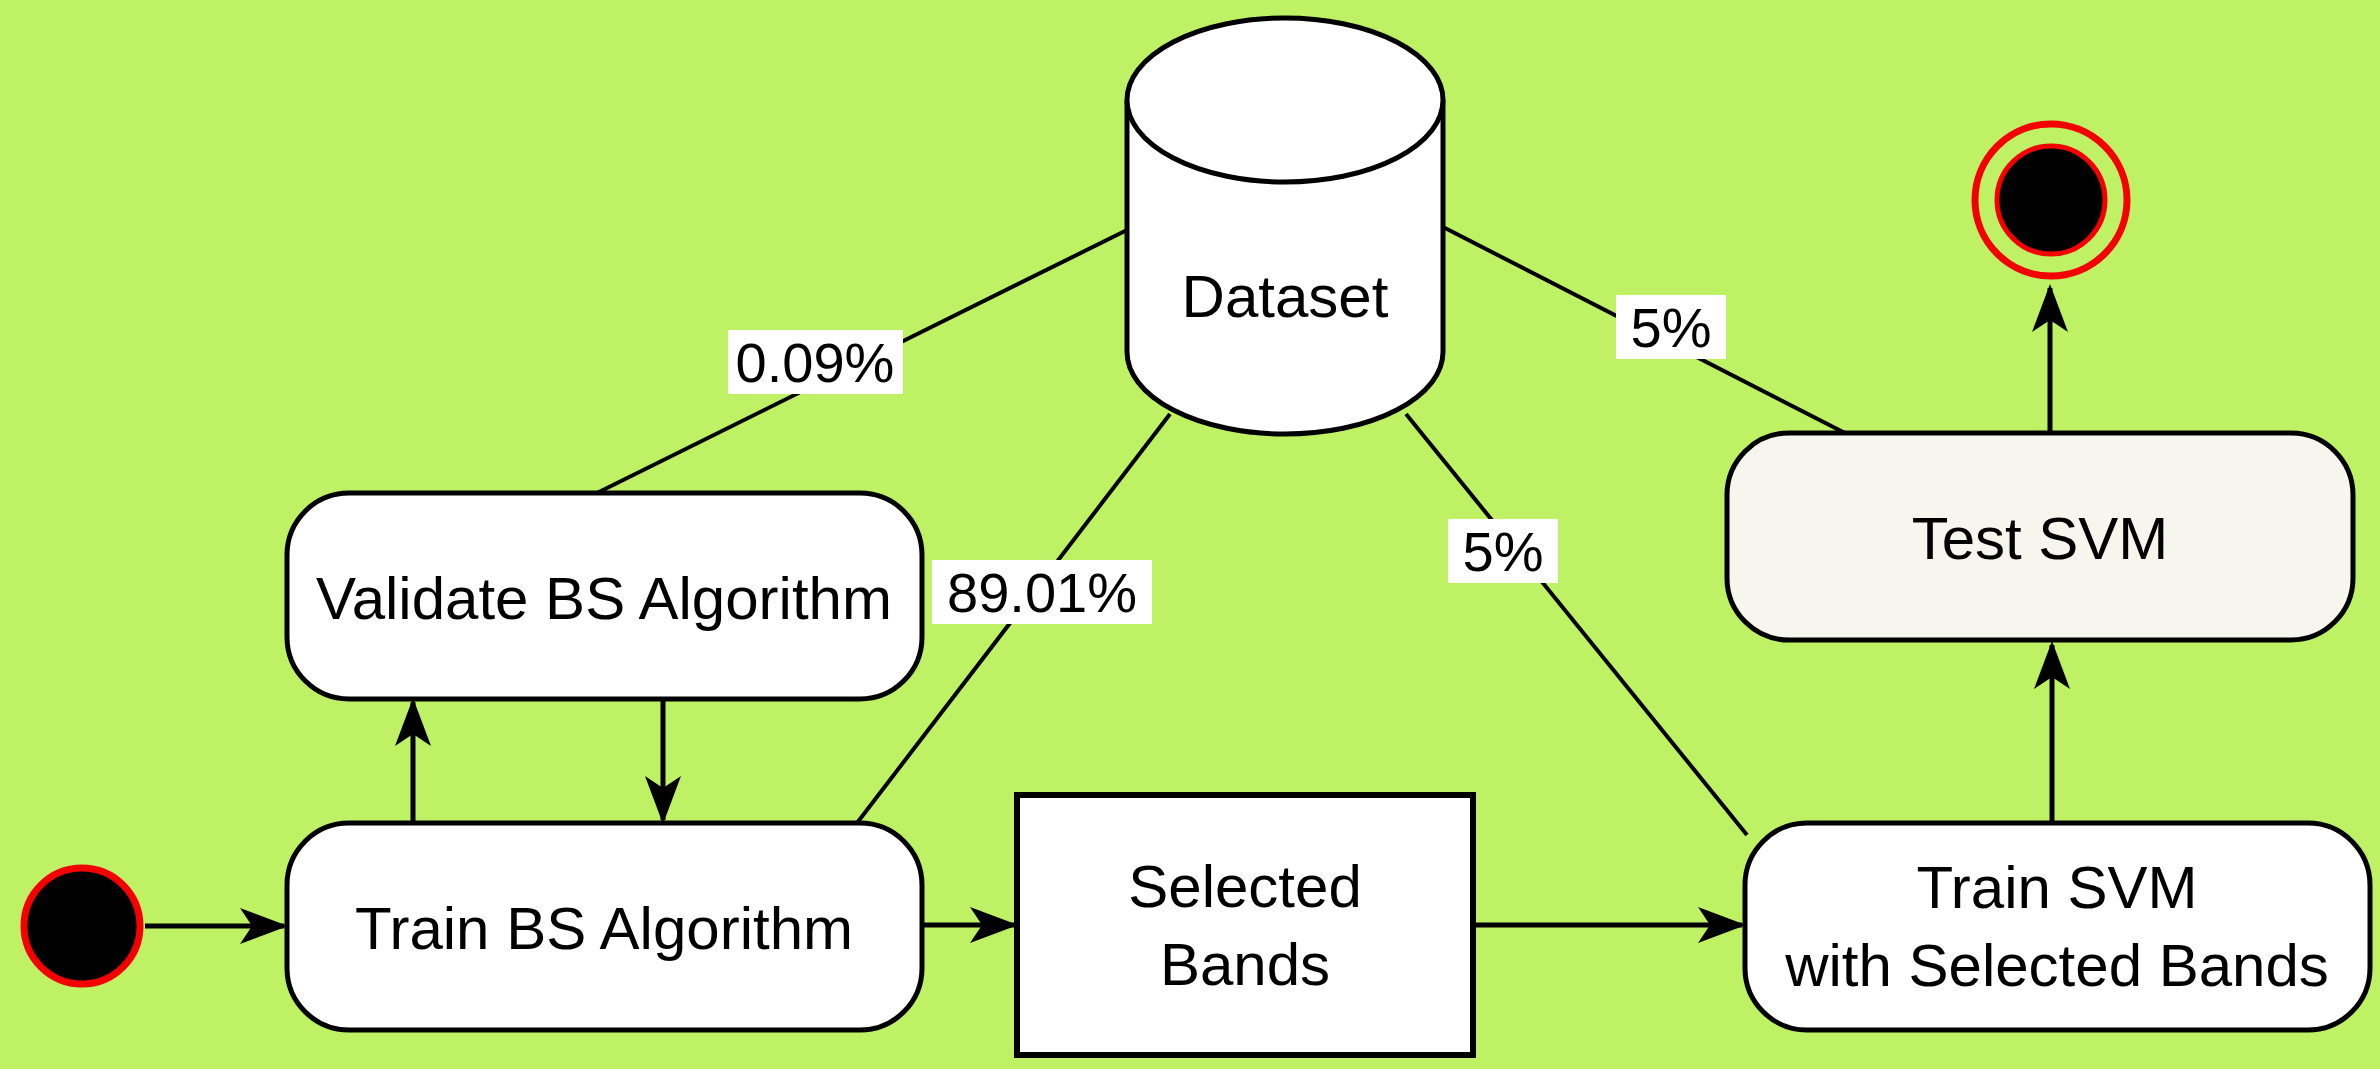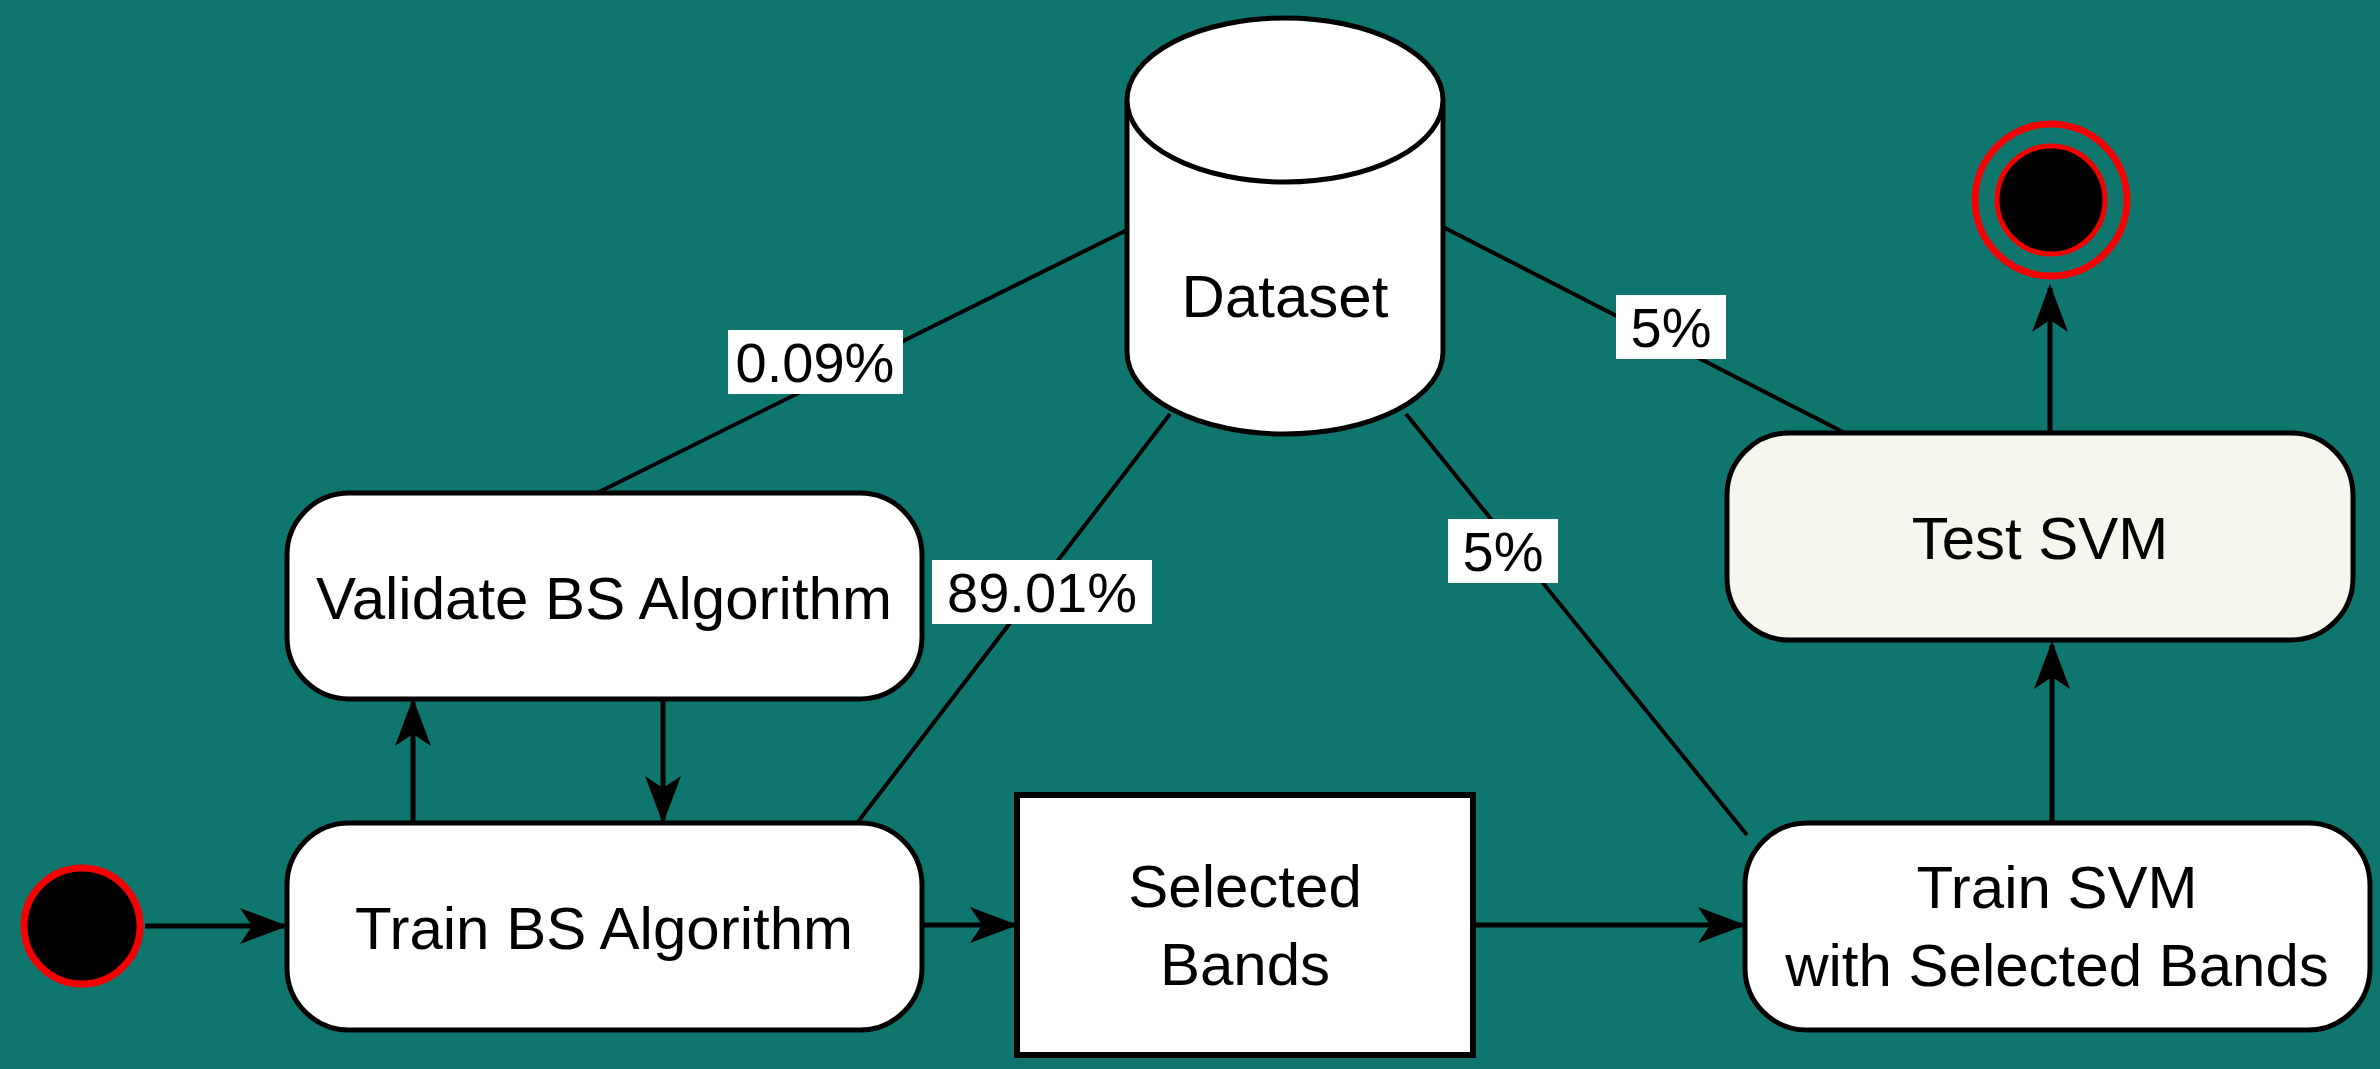--- a/index.html
+++ b/index.html
@@ -4,21 +4,21 @@
 <style>
   html, body {
     margin: 0;
     padding: 0;
     background: #ffffff;
   }
   .canvas {
     width: 2380px;
     height: 1069px;
     position: relative;
-    background: #0f766e;
+    background: #bef264;
     font-family: "Liberation Sans", sans-serif;
   }
   svg { display: block; }
   .node-text {
     font-family: "Liberation Sans", sans-serif;
     font-size: 60px;
     fill: #000000;
   }
   .edge-label-text {
     font-family: "Liberation Sans", sans-serif;

